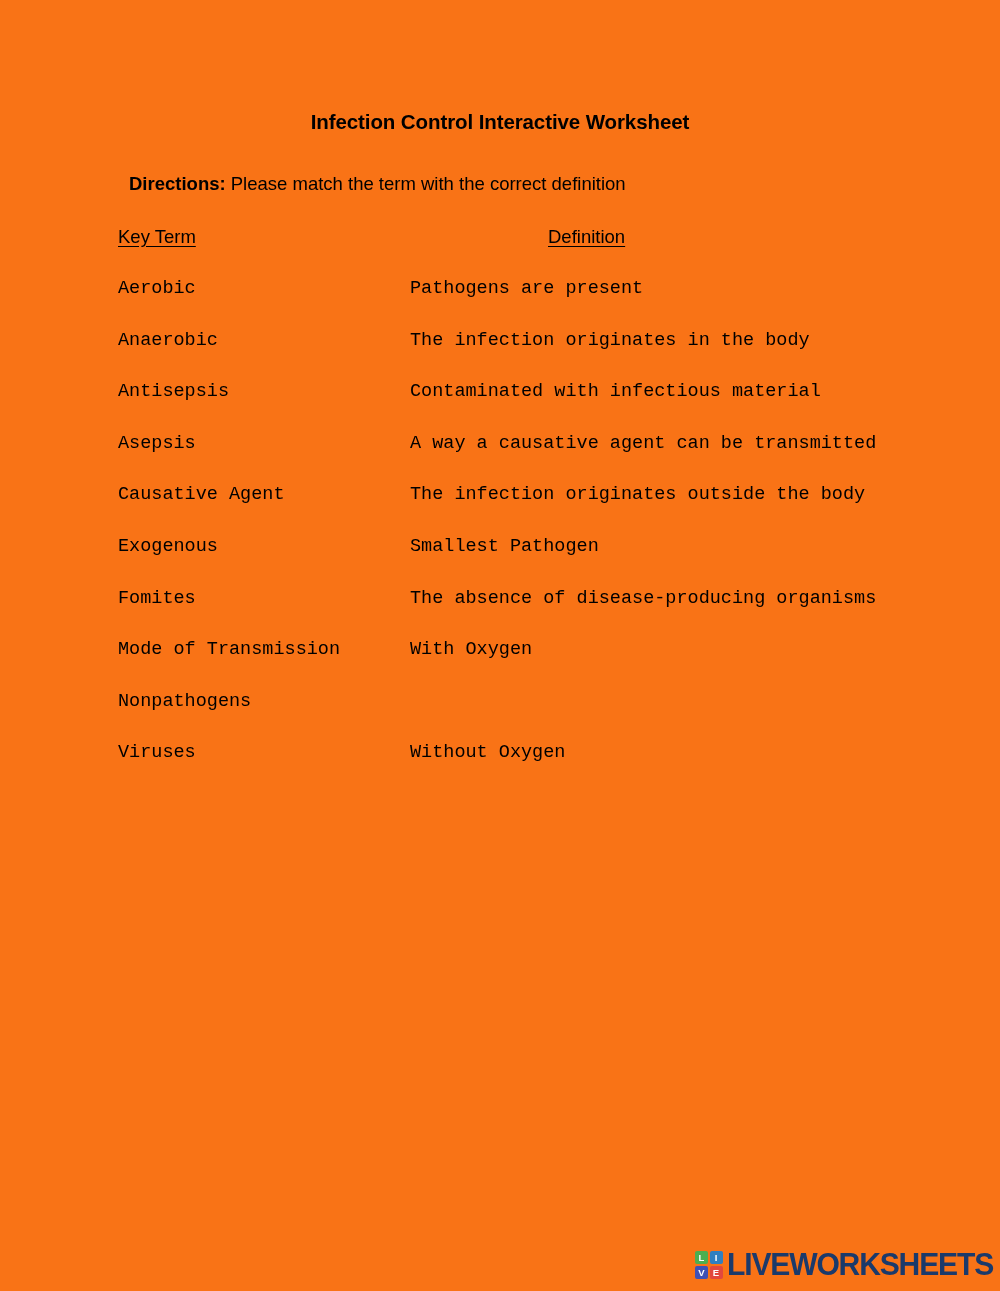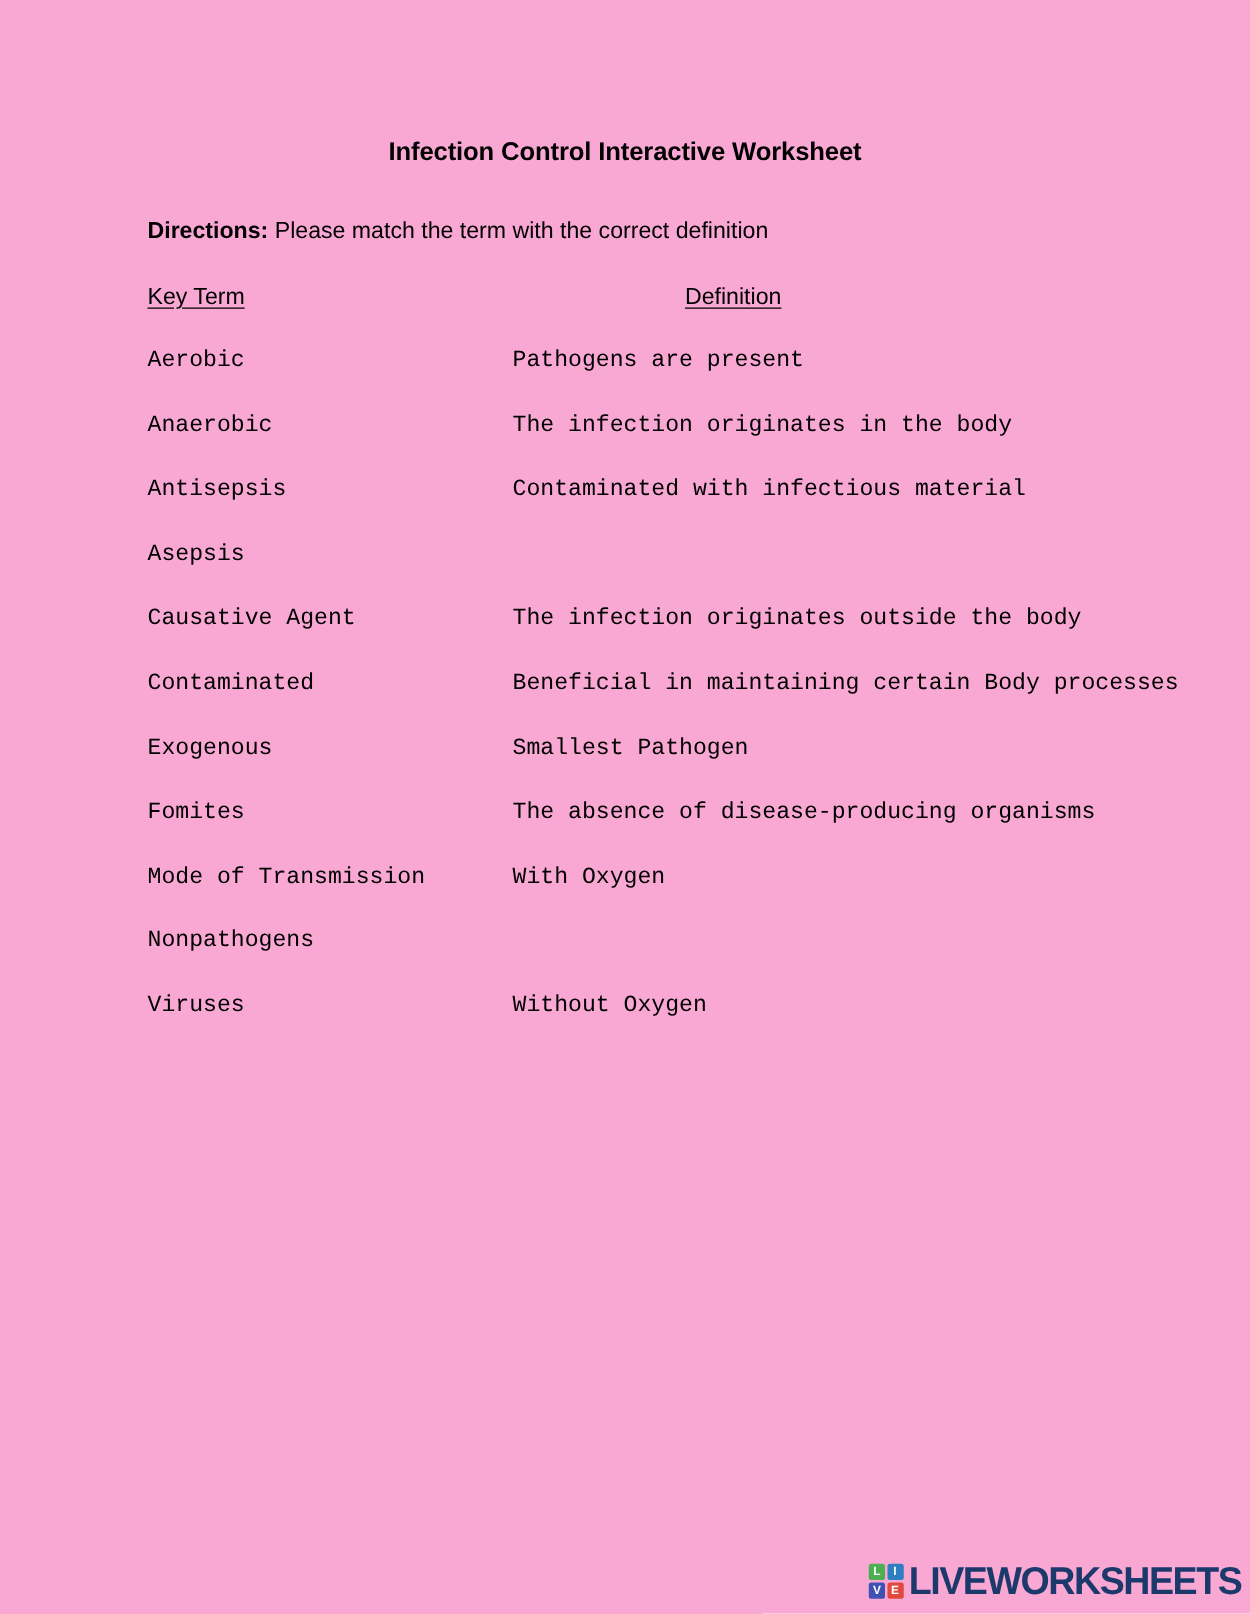--- a/index.html
+++ b/index.html
@@ -11,21 +11,21 @@
     width: 1000px;
     height: 1291px;
     position: relative;
     font-family: "Liberation Sans", sans-serif;
     color: #000000;
     overflow: hidden;
   }
   .page {
     position: absolute;
     inset: 0;
-    background: #f9a8d4;
+    background: #f97316;
   }
 
   
   .title {
     position: absolute;
     top: 110px;
     left: 0;
     width: 1000px;
     text-align: center;
     font-size: 20.5px;
@@ -39,20 +39,21 @@
     position: absolute;
     top: 173px;
     left: 118px;
     font-size: 18.5px;
     line-height: 22px;
     color: #000000;
     white-space: nowrap;
   }
   .directions .lead {
     font-weight: bold;
+    margin-left: 11px;
   }
 
   
   .col-head {
     position: absolute;
     font-size: 18.5px;
     color: #000000;
     text-decoration: underline;
     text-underline-offset: 3px;
     white-space: nowrap;
@@ -157,28 +158,25 @@
       <div class="row">
         <div class="term">Anaerobic</div>
         <div class="definition">The infection originates in the body</div>
       </div>
       <div class="row">
         <div class="term">Antisepsis</div>
         <div class="definition">Contaminated with infectious material</div>
       </div>
       <div class="row">
         <div class="term">Asepsis</div>
+        <div class="definition">A way a causative agent can be transmitted</div>
       </div>
       <div class="row">
         <div class="term">Causative Agent</div>
         <div class="definition">The infection originates outside the body</div>
-      </div>
-      <div class="row">
-        <div class="term">Contaminated</div>
-        <div class="definition">Beneficial in maintaining certain Body processes</div>
       </div>
       <div class="row">
         <div class="term">Exogenous</div>
         <div class="definition">Smallest Pathogen</div>
       </div>
       <div class="row">
         <div class="term">Fomites</div>
         <div class="definition">The absence of disease-producing organisms</div>
       </div>
       <div class="row">

